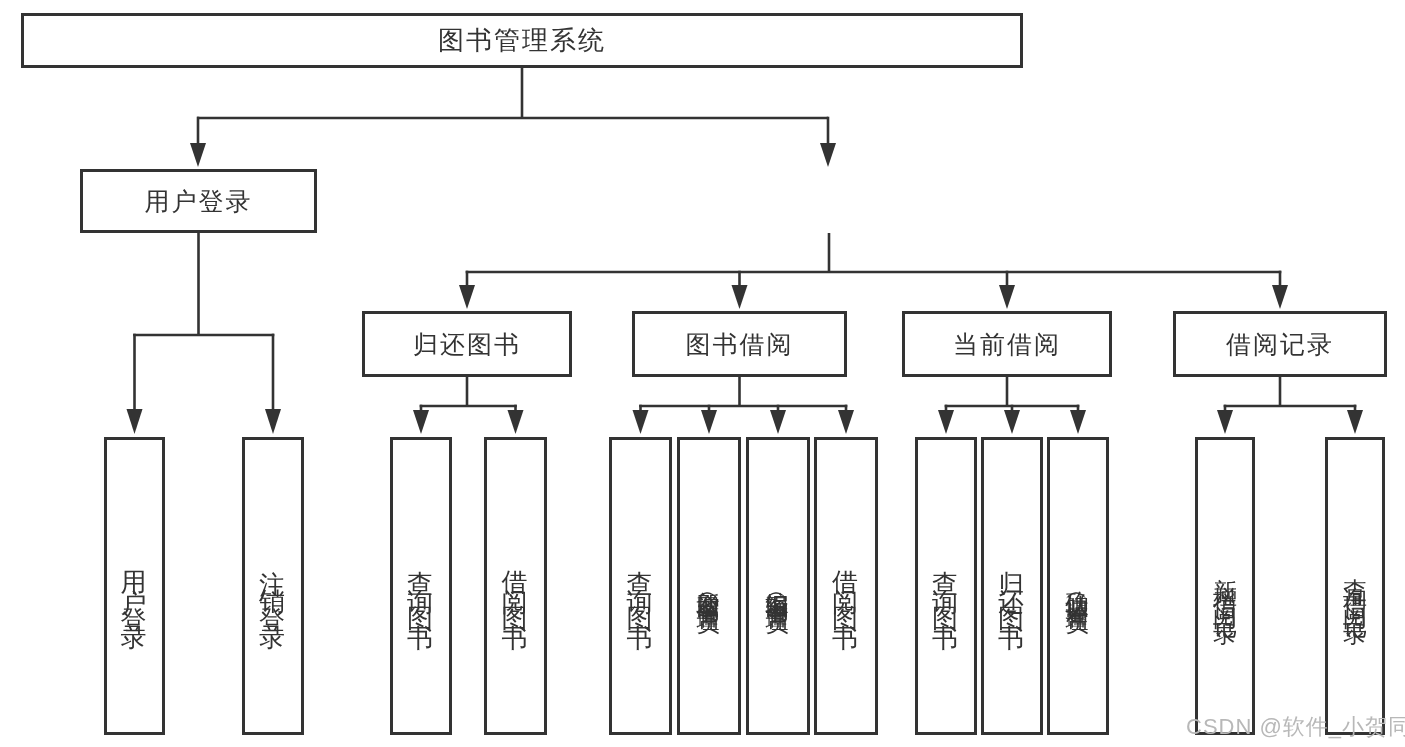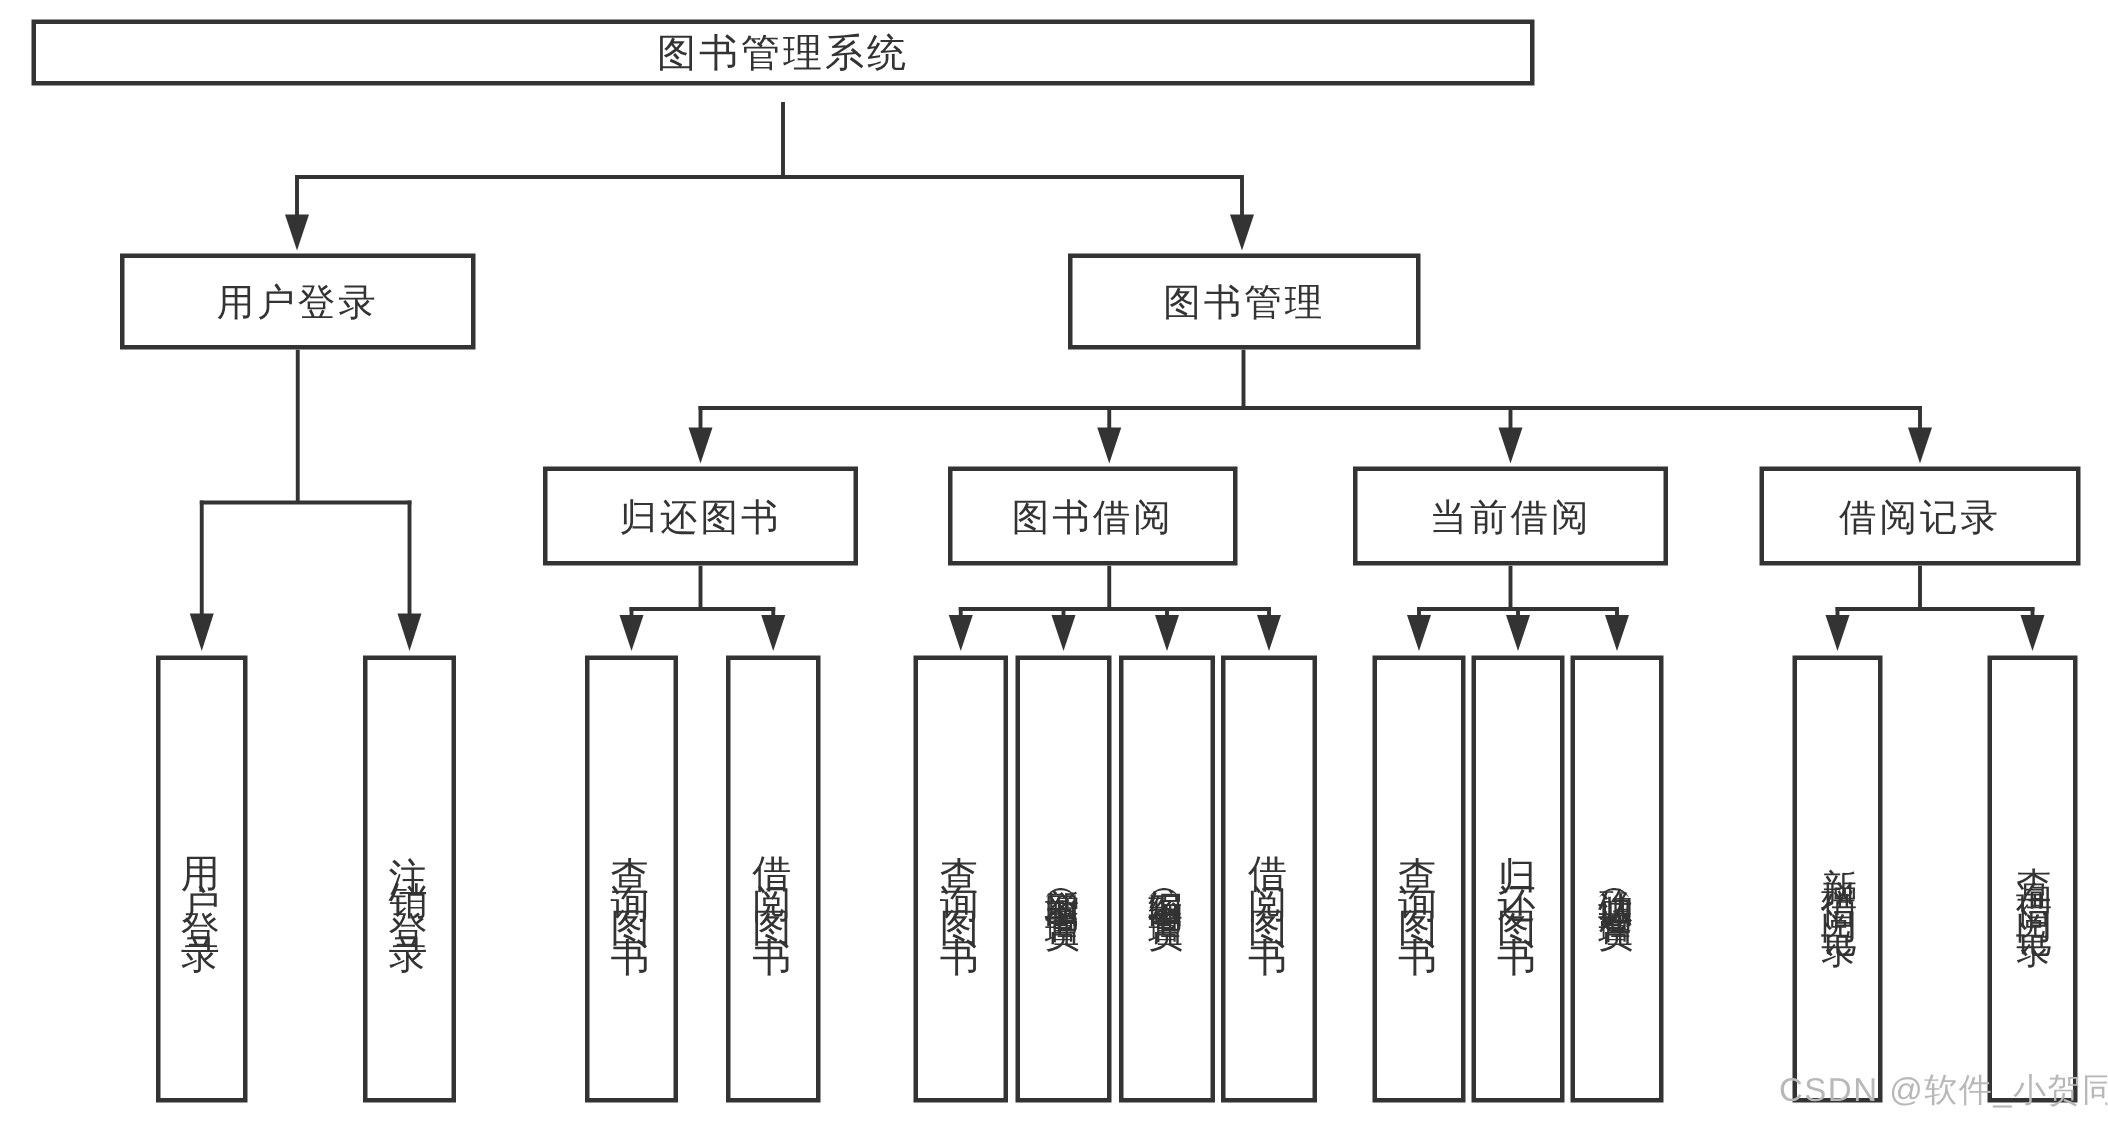--- a/index.html
+++ b/index.html
@@ -125,35 +125,32 @@
 
       <polygon points="938,410 954,410 946,434"></polygon>
       <polygon points="1004,410 1020,410 1012,434"></polygon>
       <polygon points="1070,410 1086,410 1078,434"></polygon>
 
       <polygon points="1217,410 1233,410 1225,434"></polygon>
       <polygon points="1347,410 1363,410 1355,434"></polygon>
     </g>
   </svg>
 
-  <div class="node root" style="left:21px; top:13px; width:1002px; height:44px;">
+  <div class="node root" style="left:21px; top:13px; width:1002px; height:55px;">
     <span class="hlabel">图书管理系统</span>
   </div>
 
   <div class="node" style="left:80px; top:169px; width:237px; height:64px;">
     <span class="hlabel">用户登录</span>
   </div>
-  <div class="node" style="left:712px; top:169px; width:235px; height:64px;">
-    <span class="hlabel">图书管理</span>
-  </div>
 
   <div class="node" style="left:362px; top:311px; width:210px; height:66px;">
     <span class="hlabel">归还图书</span>
   </div>
-  <div class="node" style="left:632px; top:311px; width:193px; height:66px;">
+  <div class="node" style="left:632px; top:311px; width:215px; height:66px;">
     <span class="hlabel">图书借阅</span>
   </div>
   <div class="node" style="left:902px; top:311px; width:210px; height:66px;">
     <span class="hlabel">当前借阅</span>
   </div>
   <div class="node" style="left:1173px; top:311px; width:214px; height:66px;">
     <span class="hlabel">借阅记录</span>
   </div>
 
   <div class="node leaf short" style="left:104px; top:437px; width:61px; height:298px;">

